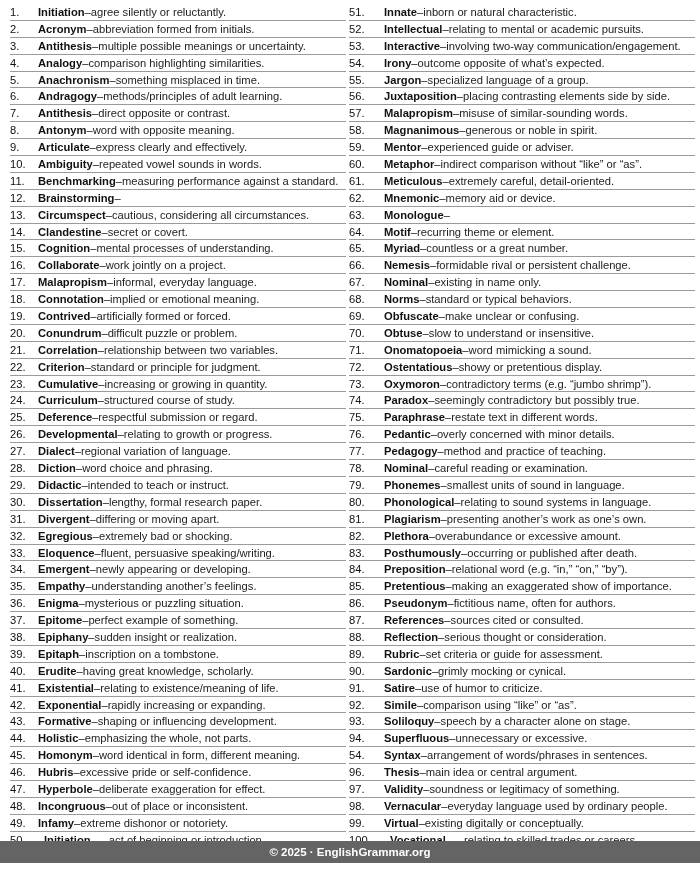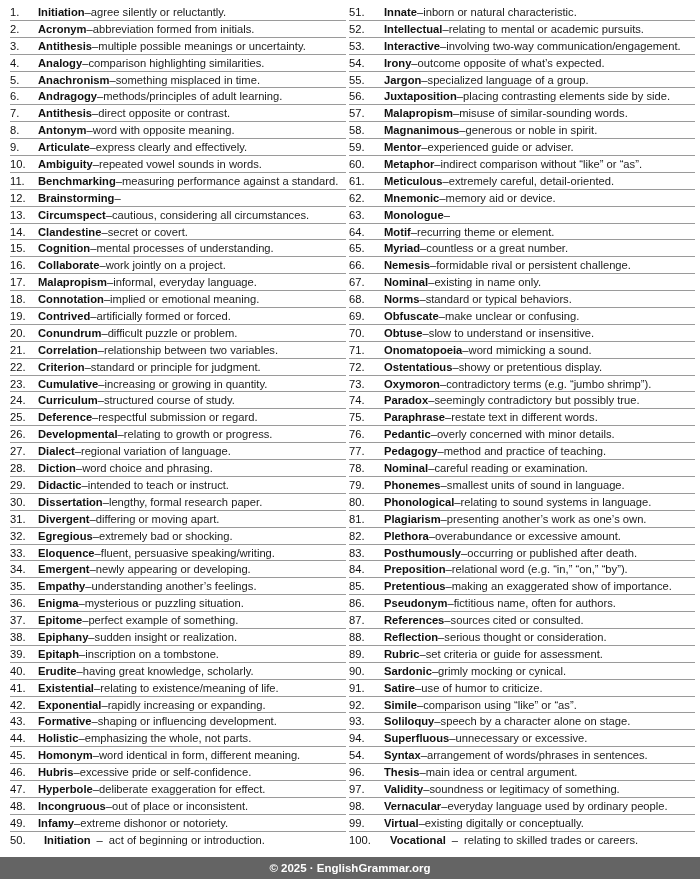--- a/index.html
+++ b/index.html
@@ -10,21 +10,21 @@
   .col.left { margin-left: 10px; width: 336px; }
   .col.right { margin-left: 3px; width: 346px; }
   .row { height: 16.9px; line-height: 17px; font-size: 11.2px; white-space: nowrap;
          border-bottom: 1px solid #9a9a9a; box-sizing: border-box; display: flex; }
   .row:last-child { border-bottom: none; gap: 6px; }
   .num { width: 28px; flex: none; color: #111; }
   .col.right .num { width: 35px; }
   .term { font-weight: bold; color: #111; }
   .dash { color: #111; }
   .def { color: #222; }
-  .footer { position: absolute; left: 0; right: 0; bottom: 0; height: 22px;
+  .footer { position: absolute; left: 0; right: 0; bottom: 16px; height: 22px;
             background: #646464; color: #ffffff; font-weight: bold; font-size: 11.5px;
             text-align: center; line-height: 22px; }
 </style>
 </head>
 <body>
 
 <div class="cols">
   <div class="col left" id="col-left">
       <div class="row">
     <span class="num">1.</span>

